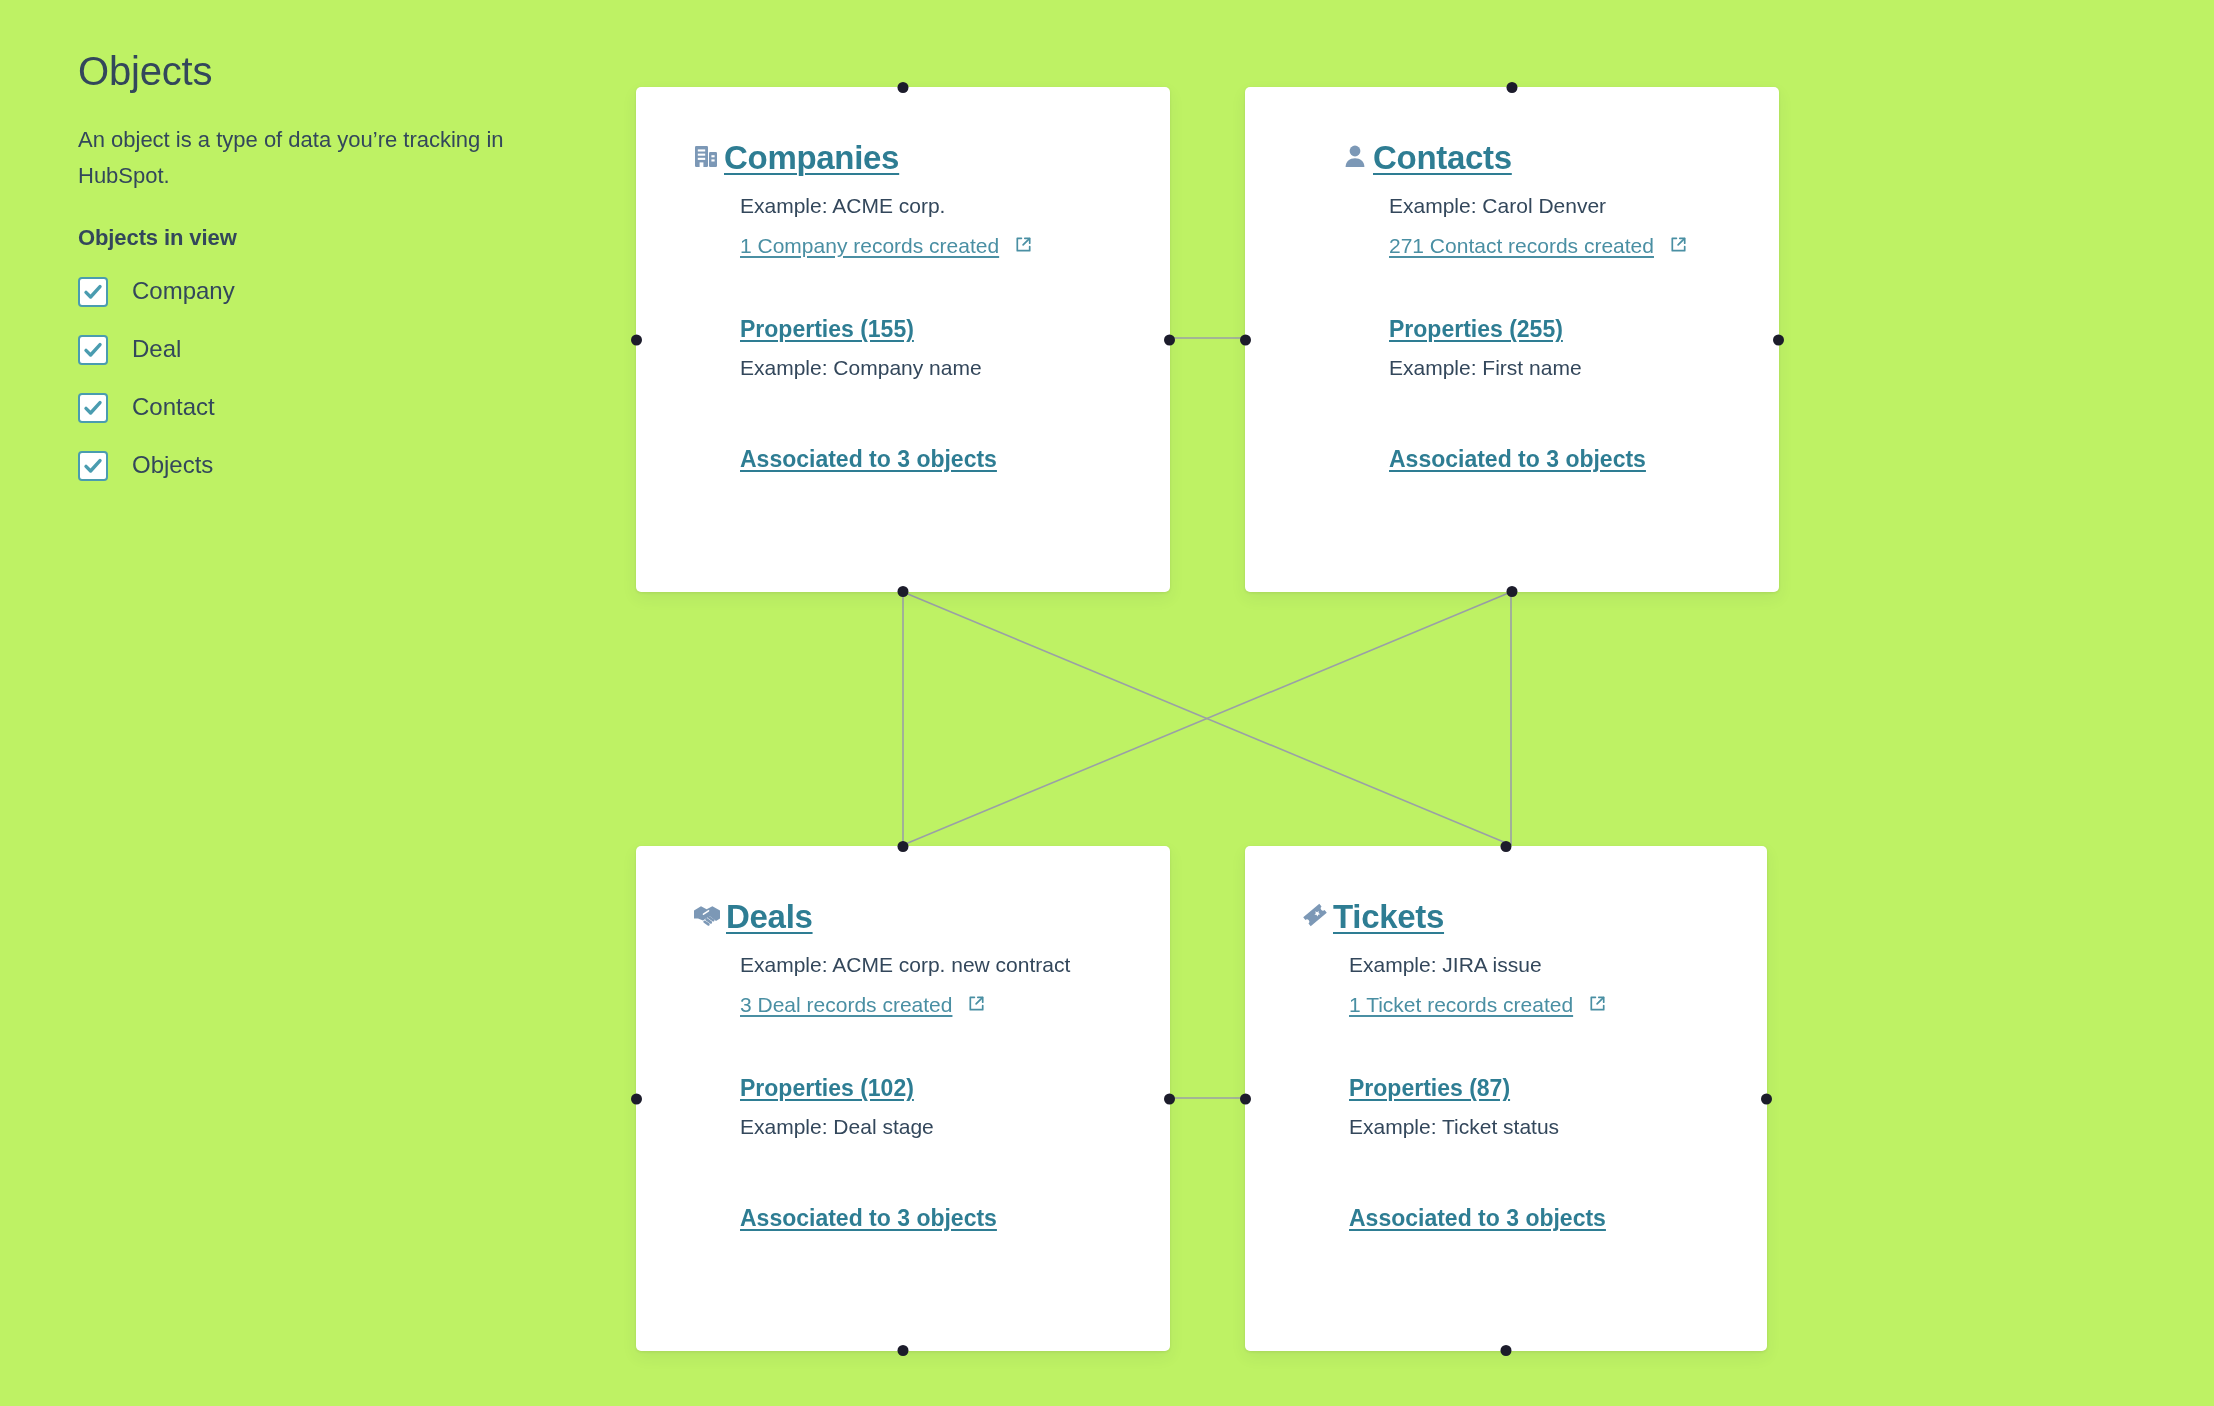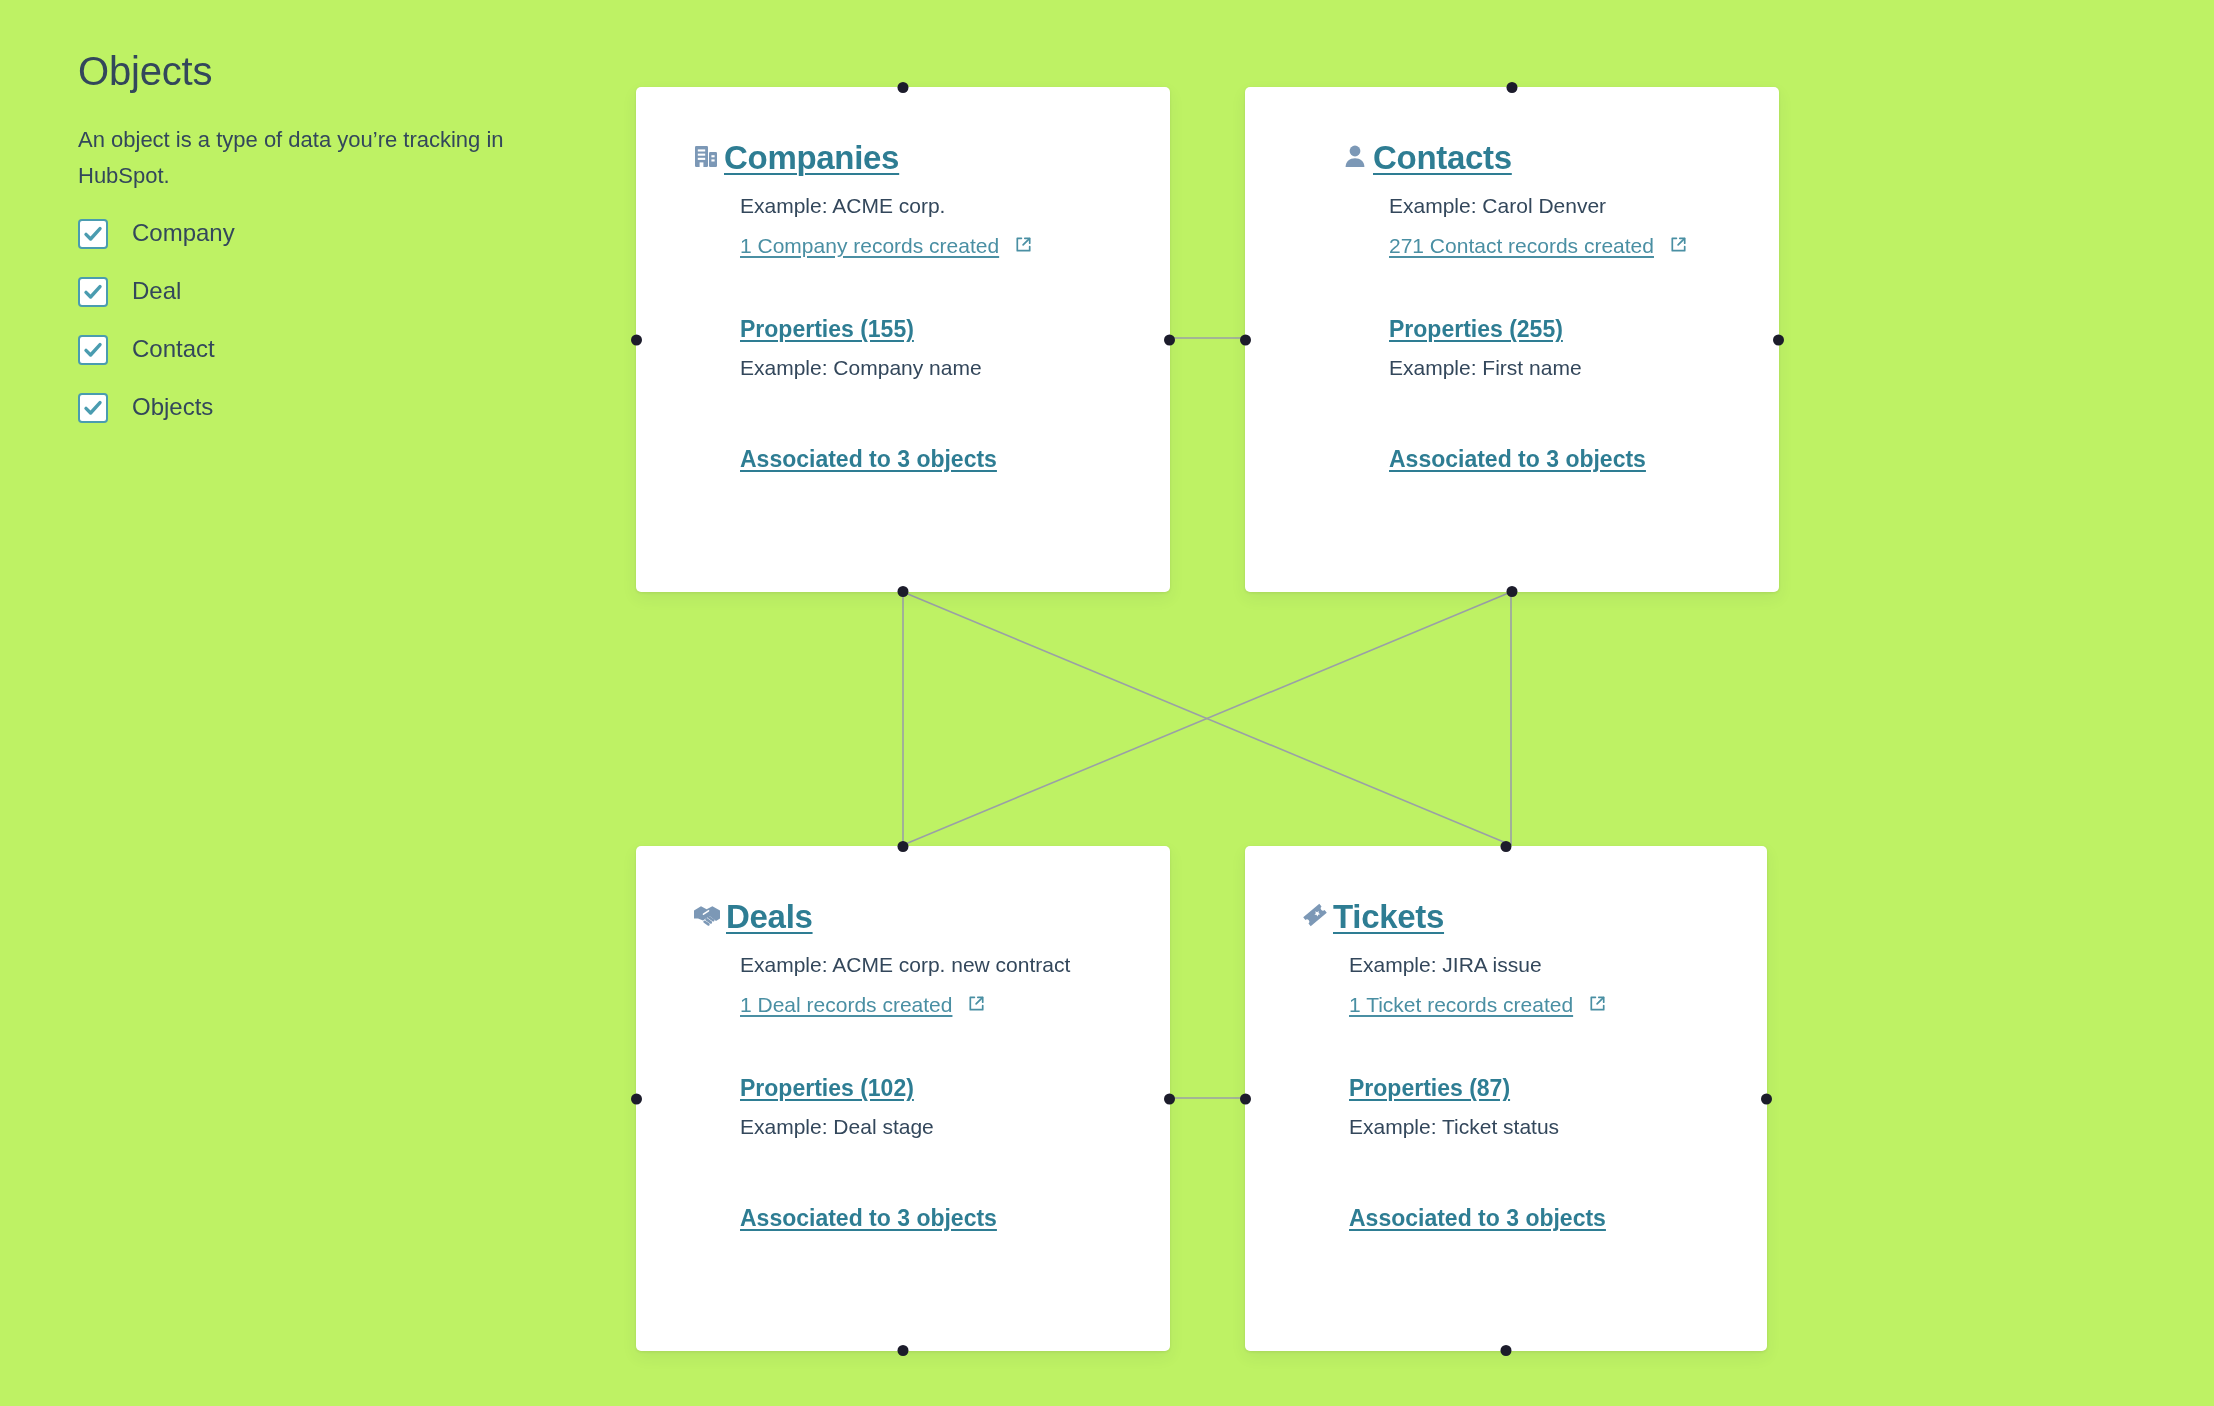--- a/index.html
+++ b/index.html
@@ -193,20 +193,21 @@
   }
 </style>
 </head>
 <body>
 
 <div class="page">
 
   <aside class="sidebar">
     <h1 class="page-title">Objects</h1>
     <p class="page-desc">An object is a type of data you’re tracking in HubSpot.</p>
+    <h2 class="section-heading">Objects in view</h2>
 
     <ul class="checklist">
       <li class="check-item">
         <span class="checkbox">
           <svg width="20" height="20" viewBox="0 0 20 20" aria-hidden="true">
             <path d="M3 10.4 L7.6 15 L17 4.6" fill="none" stroke="#4a9cb0" stroke-width="3.4" stroke-linecap="round" stroke-linejoin="round"></path>
           </svg>
         </span>
         <span class="check-label">Company</span>
       </li>
@@ -345,21 +346,21 @@
               <path d="M12.6 20.8 L16.4 23.4" fill="none" stroke="#7c98b6" stroke-width="2.6" stroke-linecap="round"></path>
               <path d="M14.6 18.4 L18.8 21.4" fill="none" stroke="#7c98b6" stroke-width="2.6" stroke-linecap="round"></path>
               <path d="M16.8 16.2 L21.2 19.2" fill="none" stroke="#7c98b6" stroke-width="2.6" stroke-linecap="round"></path>
             </svg>
           </span>
           <a class="card-title">Deals</a>
         </div>
         <div class="card-body">
           <div class="example-line">Example: ACME corp. new contract</div>
           <a class="record-link">
-            <span>1 Deal records created</span>
+            <span>3 Deal records created</span>
             <span class="ext-icon">
               <svg width="17" height="17" viewBox="0 0 17 17" aria-hidden="true">
                 <path d="M6.4 2.3H2.3v12.4h12.4v-4.1" fill="none" stroke="#4a8fa3" stroke-width="1.7" stroke-linecap="round" stroke-linejoin="round"></path>
                 <path d="M9.8 2.3h4.9v4.9" fill="none" stroke="#4a8fa3" stroke-width="1.7" stroke-linecap="round" stroke-linejoin="round"></path>
                 <path d="M14.4 2.6 L8.1 8.9" fill="none" stroke="#4a8fa3" stroke-width="1.7" stroke-linecap="round"></path>
               </svg>
             </span>
           </a>
           <div class="properties-block">
             <a class="properties-link">Properties (102)</a>

